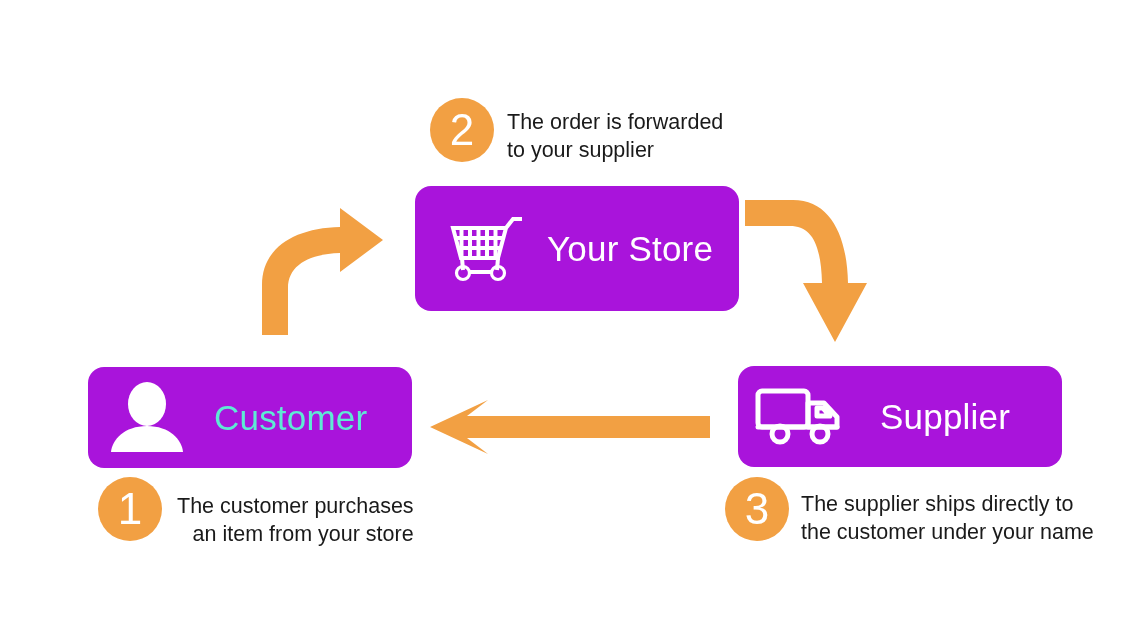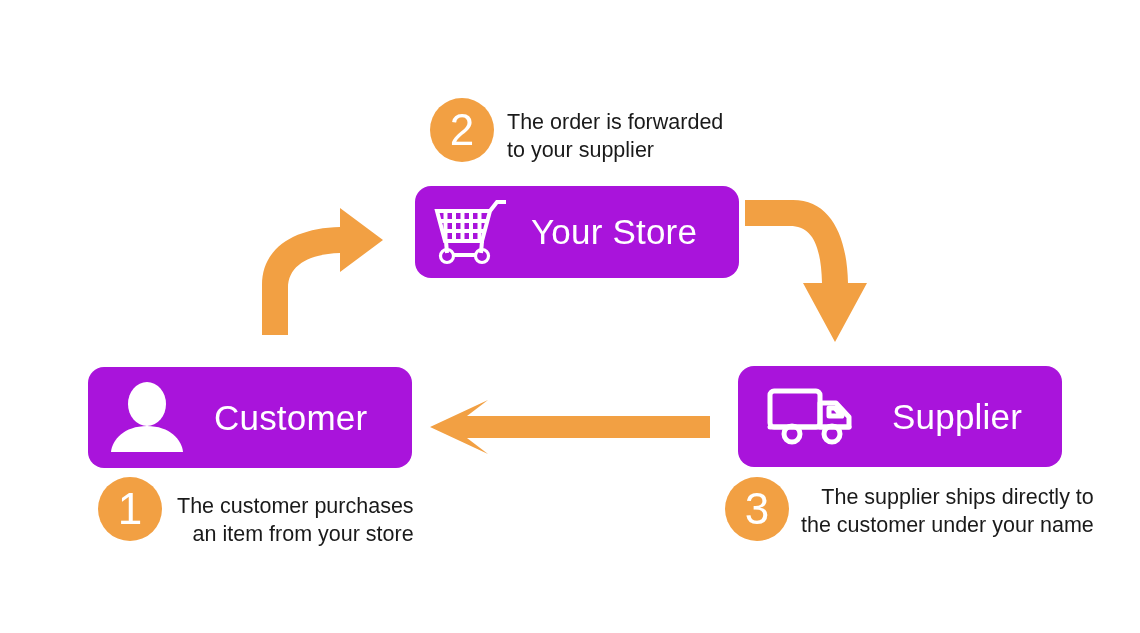--- a/index.html
+++ b/index.html
@@ -35,34 +35,34 @@
     color: #ffffff;
     font-size: 35px;
     font-weight: 400;
     letter-spacing: 0.2px;
     white-space: nowrap;
     font-family: "Liberation Sans", sans-serif;
   }
 
   
   #node-store {
-    left: 415px; top: 186px; width: 324px; height: 92px;
-    padding-left: 18px;
+    left: 415px; top: 186px; width: 324px; height: 125px;
+    padding-left: 34px;
   }
   #node-store .node-label { margin-left: 24px; }
 
   #node-customer {
     left: 88px; top: 367px; width: 324px; height: 101px;
     padding-left: 20px;
   }
   #node-customer .node-label { margin-left: 28px; }
 
   #node-supplier {
     left: 738px; top: 366px; width: 324px; height: 101px;
-    padding-left: 28px;
+    padding-left: 16px;
   }
   #node-supplier .node-label { margin-left: 34px; }
 
   
   .step {
     position: absolute;
     display: flex;
     align-items: flex-start;
   }
   .step-badge {
@@ -86,21 +86,21 @@
     white-space: pre-line;
   }
 
   #step-1 { left: 98px; top: 477px; }
   #step-1 .step-text { margin-left: 15px; margin-top: 15px; }
 
   #step-2 { left: 430px; top: 98px; }
   #step-2 .step-text { margin-left: 13px; margin-top: 10px; }
 
   #step-3 { left: 725px; top: 477px; }
-  #step-3 .step-text { margin-left: 12px; margin-top: 6px; text-align: right; }
+  #step-3 .step-text { margin-left: 12px; margin-top: 13px; }
 
   
   .arrow-svg {
     position: absolute;
     overflow: visible;
   }
   #arrow-left  { left: 250px; top: 190px;  width: 140px; height: 145px; }
   #arrow-right { left: 745px; top: 195px;  width: 135px; height: 155px; }
   #arrow-bottom{ left: 425px; top: 396px;  width: 285px; height: 62px; }
 </style>
@@ -140,21 +140,21 @@
 
   <div class="node" id="node-customer" style="background: rgb(169, 20, 219);">
     <span class="node-icon">
       <svg width="78" height="72" viewBox="0 0 78 72" aria-hidden="true">
         <g fill="#ffffff">
           <ellipse cx="39" cy="22" rx="19" ry="22"></ellipse>
           <path d="M39 44 C16 44 4 58 3 70 H75 C74 58 62 44 39 44 Z"></path>
         </g>
       </svg>
     </span>
-    <span class="node-label" style="color: #ffffff;">Customer</span>
+    <span class="node-label" style="color: #5eead4;">Customer</span>
   </div>
 
   <div class="node" id="node-supplier" style="background: rgb(169, 20, 219);">
     <span class="node-icon">
       <svg width="92" height="62" viewBox="0 0 92 62" aria-hidden="true">
         <g fill="none" stroke="#ffffff" stroke-width="5" stroke-linejoin="round" stroke-linecap="round">
 
           <rect x="4" y="5" width="50" height="36" rx="4"></rect>
 
           <path d="M54 17 H70 L83 31 V41 H54 Z"></path>

